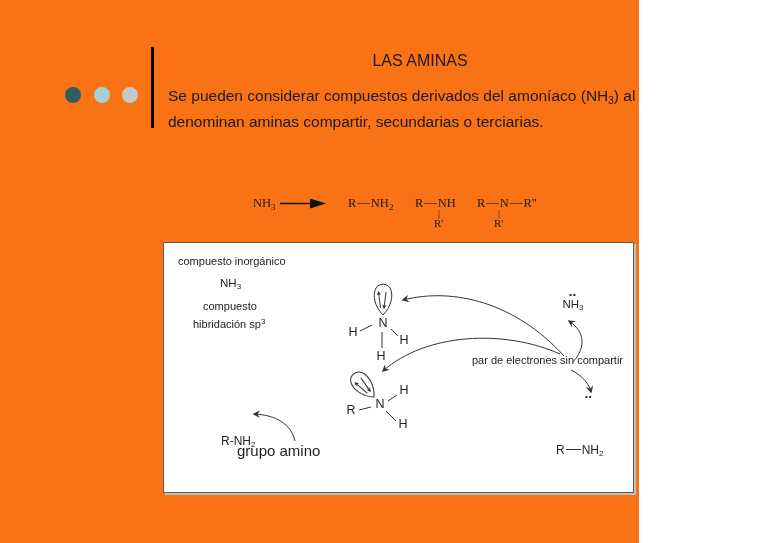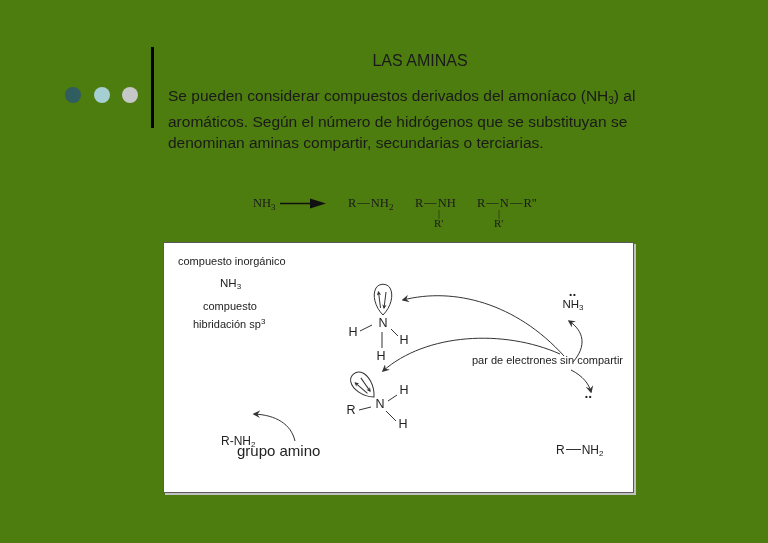--- a/index.html
+++ b/index.html
@@ -1,16 +1,16 @@
 <!DOCTYPE html>
 <html><head>
 <meta charset="utf-8">
 <style>
   html,body{margin:0;padding:0;background:#fff;}
-  #slide{position:relative;width:768px;height:543px;background:#4d7c0f;overflow:hidden;
+  #slide{position:relative;width:639px;height:543px;background:#f97316;overflow:hidden;
          font-family:"Liberation Sans",sans-serif;color:#1a1a1a;}
   .dot{position:absolute;top:87px;width:16px;height:16px;border-radius:50%;}
   #divider{position:absolute;left:151px;top:47px;width:3px;height:81px;background:#000;}
   #title{position:absolute;left:168px;top:51px;width:504px;text-align:center;
          font-size:16px;line-height:20px;}
   #paragraph{position:absolute;left:168px;top:85px;width:520px;font-size:15.5px;line-height:21px;}
   #paragraph sub{font-size:10px;vertical-align:-3px;}
   
   .fserif{font-family:"Liberation Serif",serif;}
   .fgroup{position:absolute;font-size:12.5px;white-space:nowrap;}
@@ -47,21 +47,20 @@
   <span class="dot" style="left: 65px; background: rgb(47, 93, 96);"></span>
   <span class="dot" style="left: 94px; background: rgb(165, 207, 210);"></span>
   <span class="dot" style="left: 122px; background: rgb(198, 199, 200);"></span>
 
   <div id="divider"></div>
 
   <div id="title">LAS AMINAS</div>
 
   <div id="paragraph">
     <div><span>Se pueden considerar compuestos derivados del amoníaco (NH</span><sub>3</sub><span>) al</span></div>
-    <div>aromáticos. Según el número de hidrógenos que se substituyan se</div>
     <div>denominan aminas compartir, secundarias o terciarias.</div>
   </div>
 
   <div class="fgroup fserif" style="left:253px;top:196px">
     <span>NH</span><sub>3</sub>
   </div>
 
   <svg id="rxn-arrow" width="46" height="13">
     <line x1="0" y1="6.5" x2="33" y2="6.5" stroke="#111" stroke-width="1.6"></line>
     <polygon points="30,1.5 46,6.5 30,11.5" fill="#111"></polygon>

